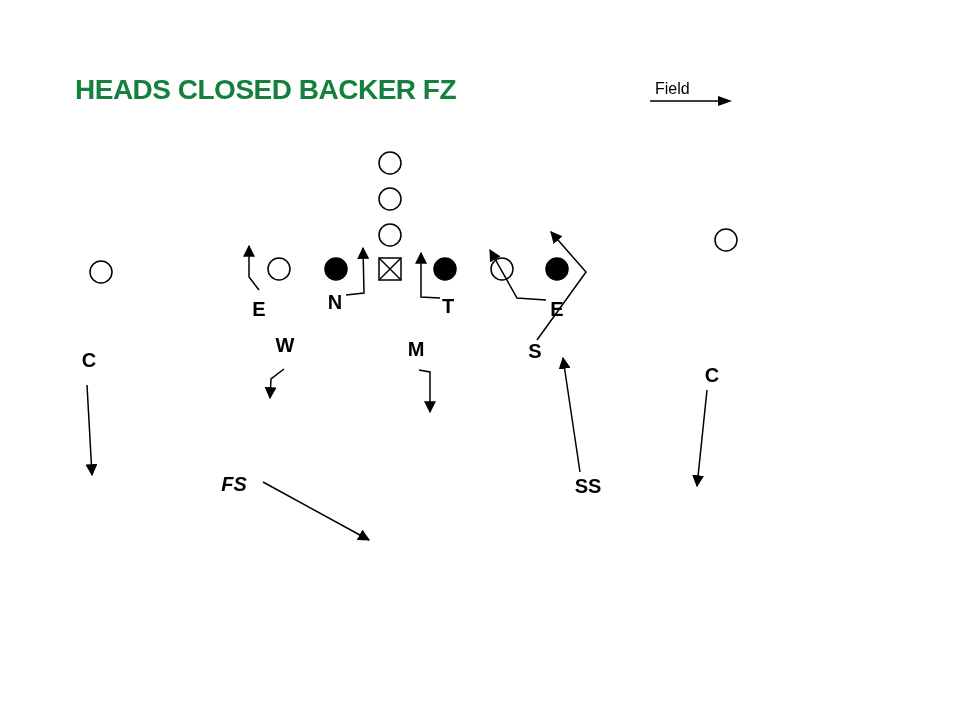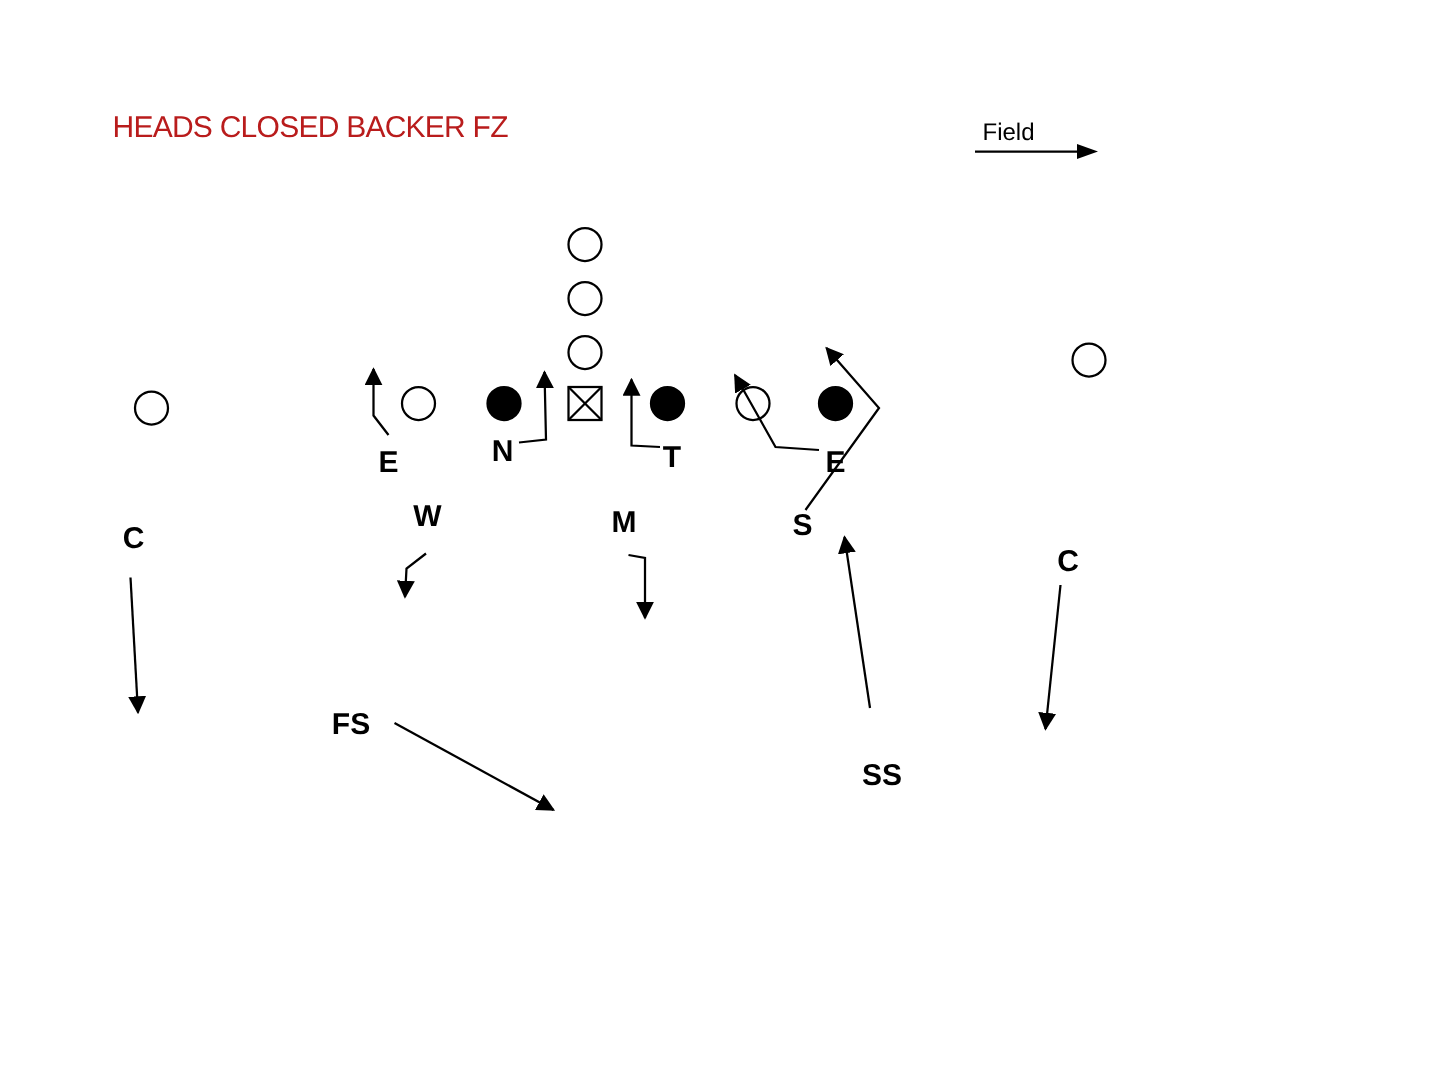--- a/index.html
+++ b/index.html
@@ -1,17 +1,17 @@
 <!DOCTYPE html>
 <html><head>
   <meta charset="utf-8">
   <style>
     html, body { margin: 0; padding: 0; background: #ffffff; }
     body { width: 960px; height: 720px; position: relative; overflow: hidden; font-family: "Liberation Sans", sans-serif; }
-    .title { position: absolute; left: 75px; top: 74px; font-size: 20px; font-weight: normal; color: #b91c1c; letter-spacing: -0.5px; white-space: nowrap; }
+    .title { position: absolute; left: 75px; top: 74px; font-size: 28px; font-weight: bold; color: #15803d; letter-spacing: -0.5px; white-space: nowrap; }
     .field-label { position: absolute; left: 655px; top: 80px; font-size: 16px; color: #000; }
     svg { position: absolute; left: 0; top: 0; }
     .lbl { position: absolute; font-size: 20px; font-weight: bold; color: #000; transform: translate(-50%, -50%); white-space: nowrap; }
   </style>
 </head>
 <body>
 
 <div class="title">HEADS CLOSED BACKER FZ</div>
 <div class="field-label">Field</div>
 
@@ -66,14 +66,14 @@
 
 <div class="lbl" style="left:259px; top:309px;">E</div>
 <div class="lbl" style="left:335px; top:302px;">N</div>
 <div class="lbl" style="left:448px; top:306px;">T</div>
 <div class="lbl" style="left:557px; top:309px;">E</div>
 <div class="lbl" style="left:285px; top:345px;">W</div>
 <div class="lbl" style="left:416px; top:349px;">M</div>
 <div class="lbl" style="left:535px; top:351px;">S</div>
 <div class="lbl" style="left:89px; top:360px;">C</div>
 <div class="lbl" style="left:712px; top:375px;">C</div>
-<div class="lbl" style="left:234px; top:484px;">FS</div>
-<div class="lbl" style="left:588px; top:518px;">SS</div>
+<div class="lbl" style="left:234px; top:484px;font-style:italic;">FS</div>
+<div class="lbl" style="left:588px; top:486px;">SS</div>
 
 </body></html>

